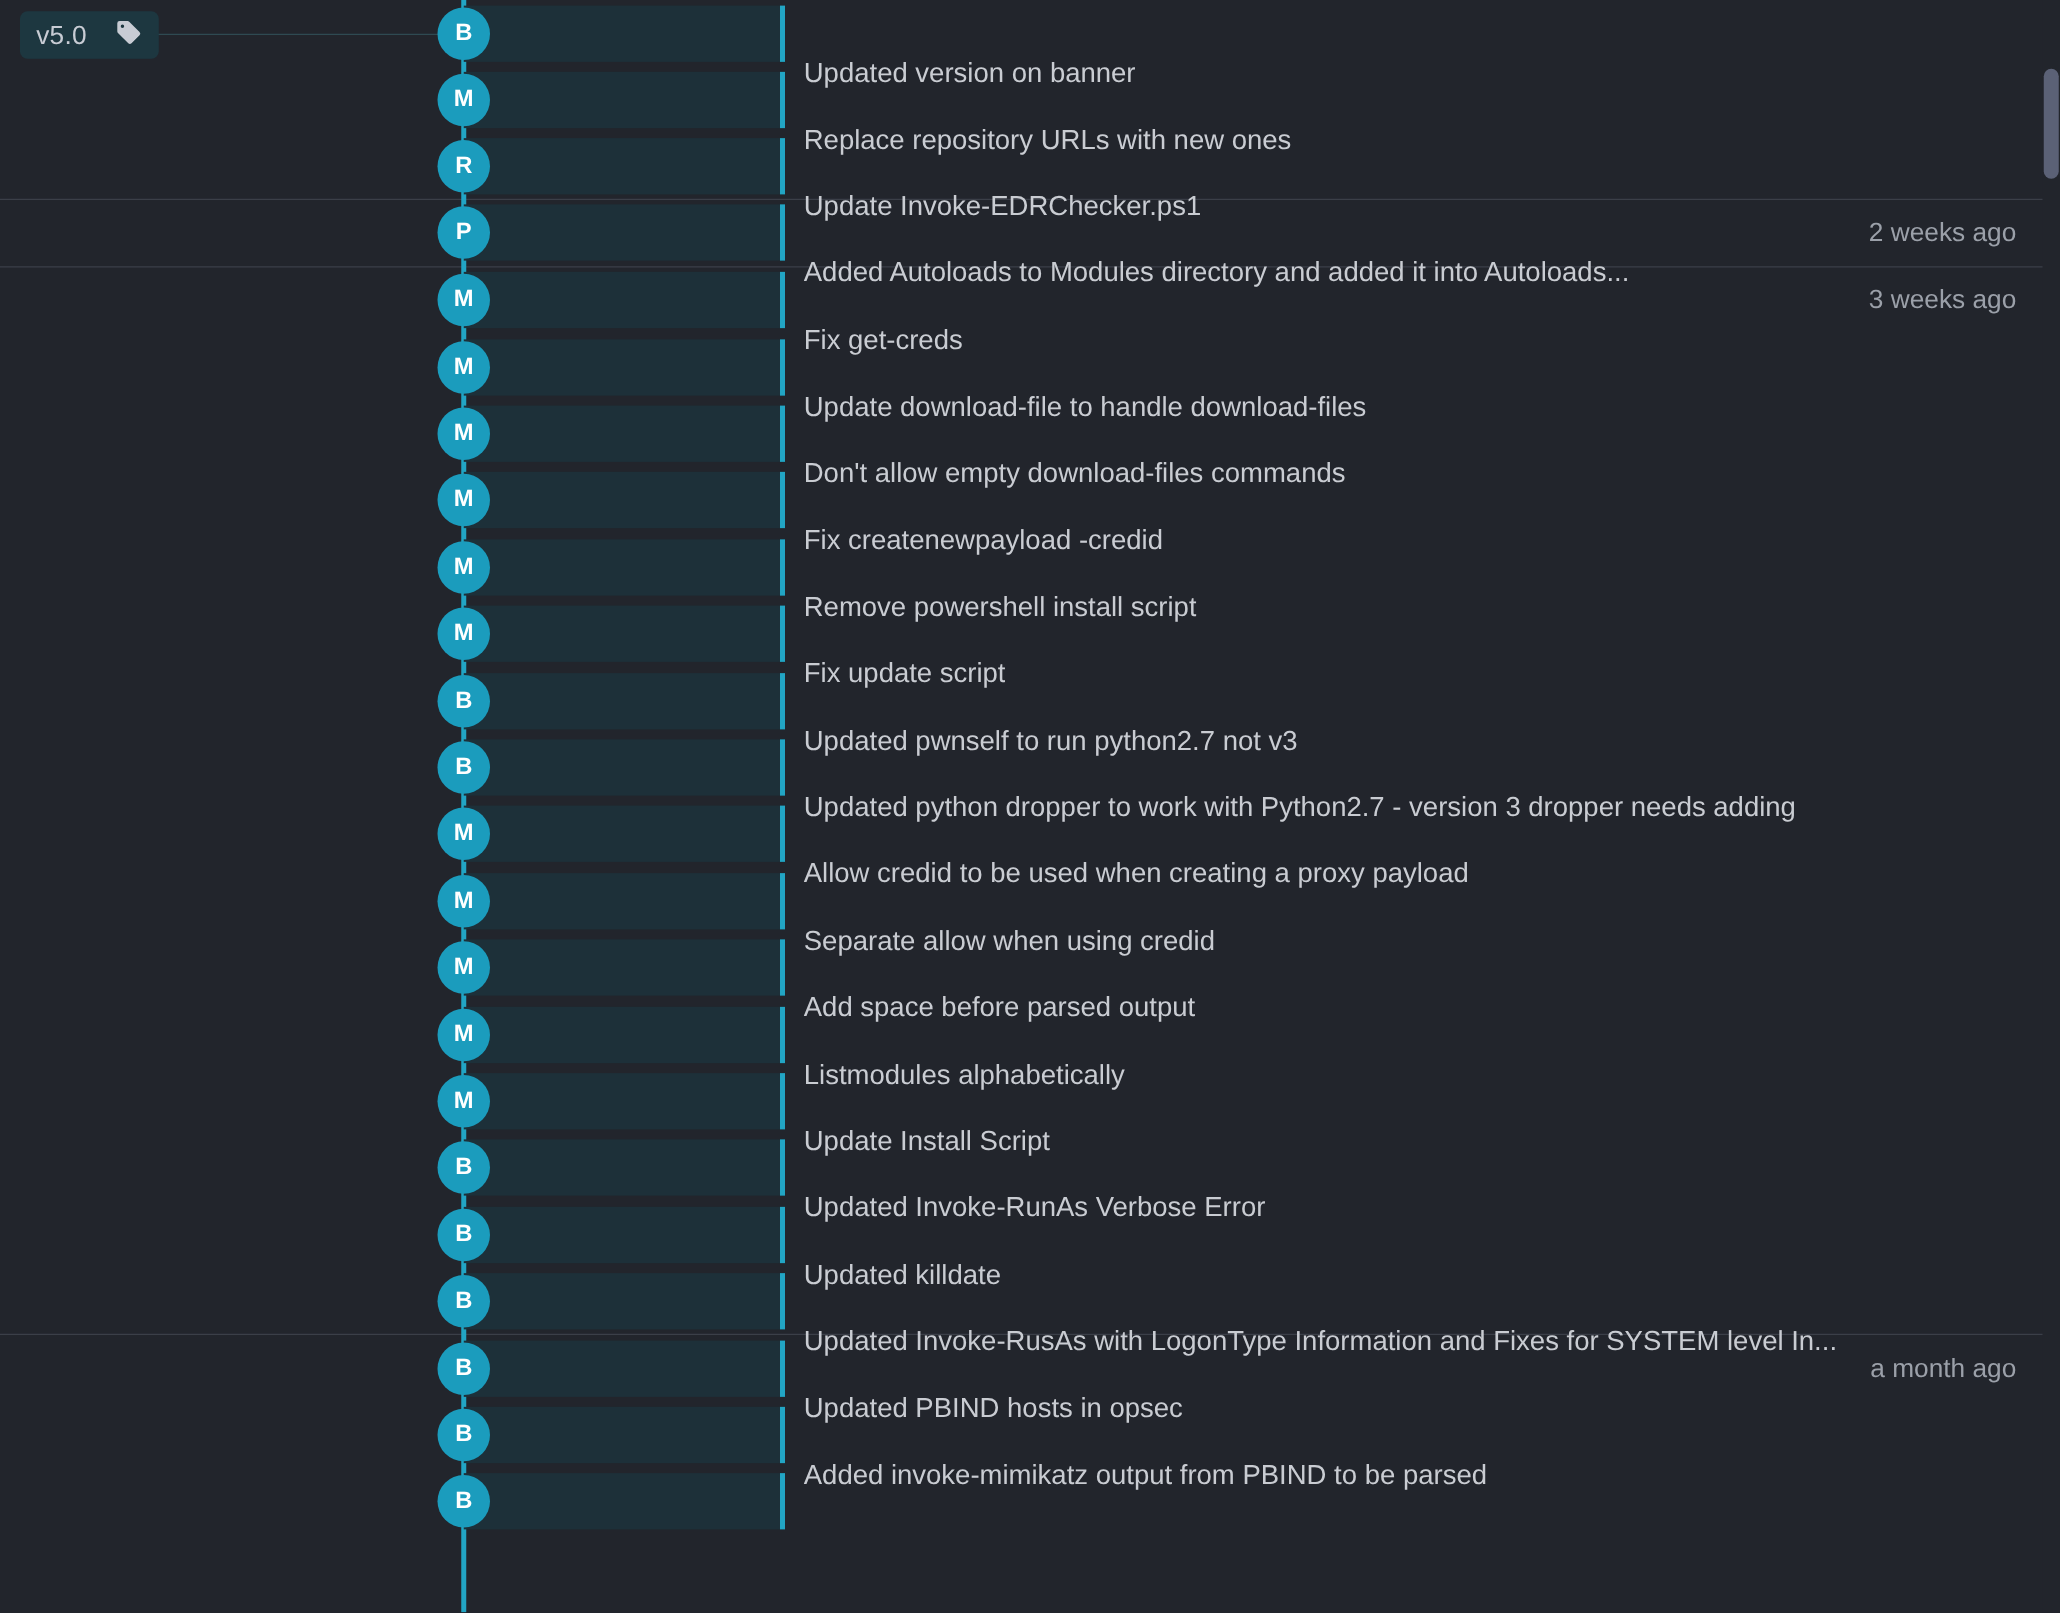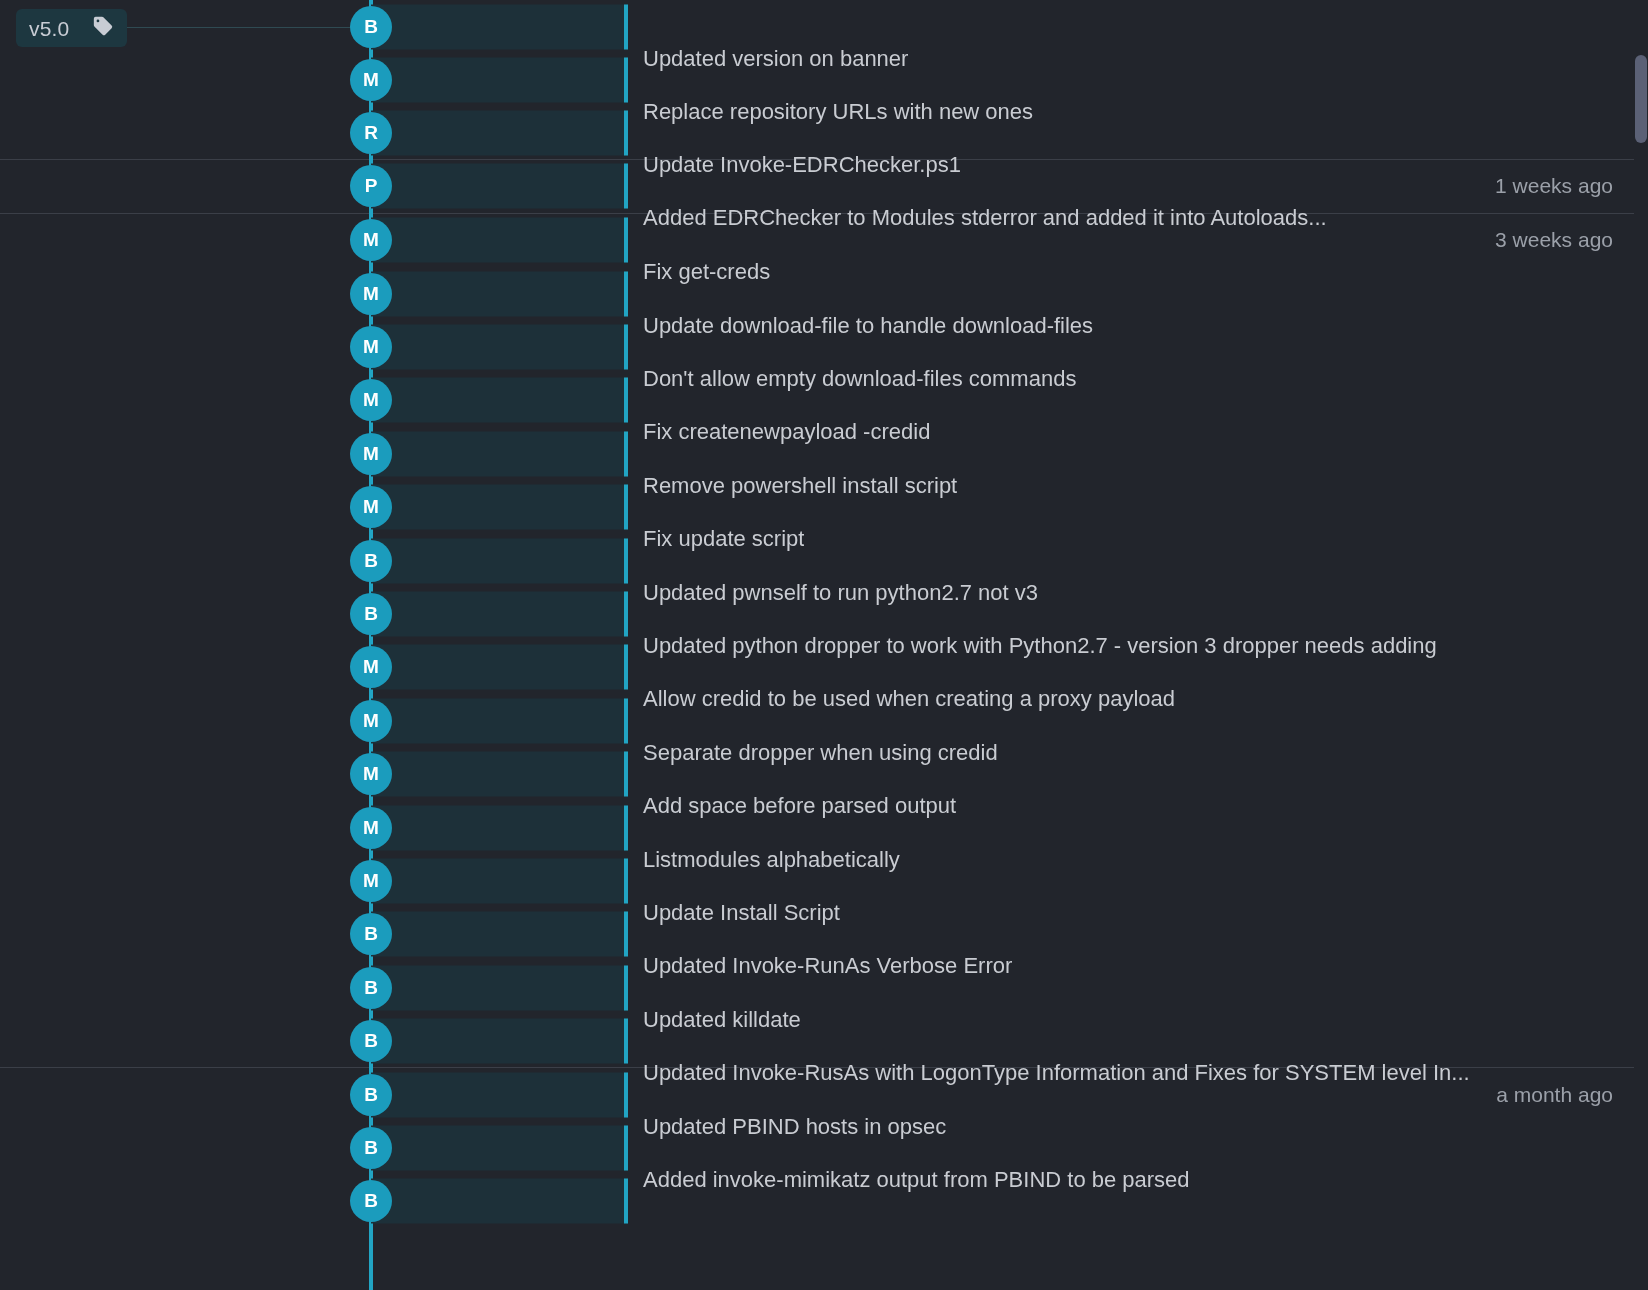--- a/index.html
+++ b/index.html
@@ -193,22 +193,22 @@
         <div class="message">Replace repository URLs with new ones</div>
       </div>
       <div class="row group-end">
         <div class="avatar">R</div>
         <div class="card"></div>
         <div class="message">Update Invoke-EDRChecker.ps1</div>
       </div>
       <div class="row group-end">
         <div class="avatar">P</div>
         <div class="card"></div>
-        <div class="message">Added EDRChecker to Modules stderror and added it into Autoloads...</div>
-        <div class="timestamp">1 weeks ago</div>
+        <div class="message">Added Autoloads to Modules directory and added it into Autoloads...</div>
+        <div class="timestamp">2 weeks ago</div>
       </div>
       <div class="row">
         <div class="avatar">M</div>
         <div class="card"></div>
         <div class="message">Fix get-creds</div>
         <div class="timestamp">3 weeks ago</div>
       </div>
       <div class="row">
         <div class="avatar">M</div>
         <div class="card"></div>
@@ -245,21 +245,21 @@
         <div class="message">Updated python dropper to work with Python2.7 - version 3 dropper needs adding</div>
       </div>
       <div class="row">
         <div class="avatar">M</div>
         <div class="card"></div>
         <div class="message">Allow credid to be used when creating a proxy payload</div>
       </div>
       <div class="row">
         <div class="avatar">M</div>
         <div class="card"></div>
-        <div class="message">Separate dropper when using credid</div>
+        <div class="message">Separate allow when using credid</div>
       </div>
       <div class="row">
         <div class="avatar">M</div>
         <div class="card"></div>
         <div class="message">Add space before parsed output</div>
       </div>
       <div class="row">
         <div class="avatar">M</div>
         <div class="card"></div>
         <div class="message">Listmodules alphabetically</div>

